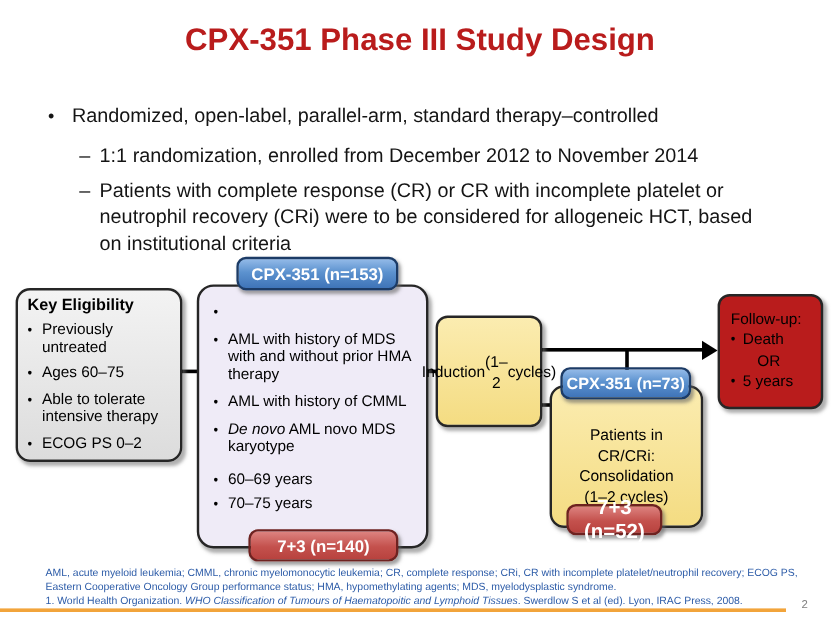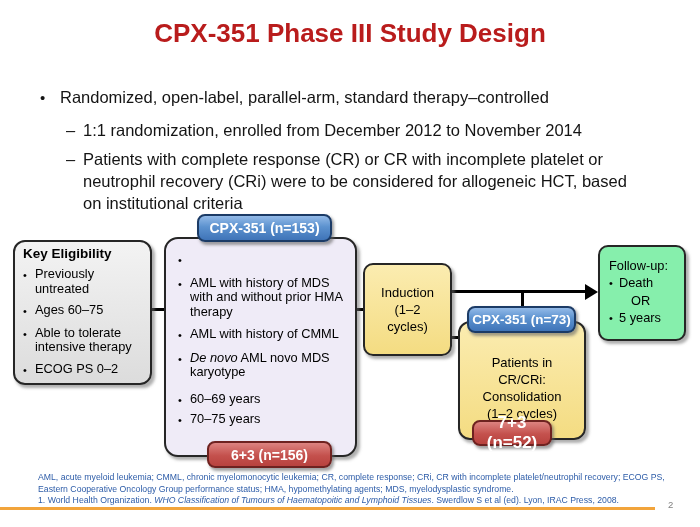--- a/index.html
+++ b/index.html
@@ -65,30 +65,30 @@
     border:2px solid #6E2220;
   }
   .badge-153 { left:197px; top:214px; width:135px; height:28px; }
   .badge-156 { left:207px; top:441px; width:125px; height:27px; }
   .badge-73  { left:467px; top:306px; width:109px; height:27px; font-size:13.5px; }
   .badge-52  { left:472px; top:420px; width:80px; height:26px; font-size:17px; }
 
   .box-yellow { background:linear-gradient(180deg,#FBECB0 0%,#F4DC82 100%); }
   .box-induction {
     left:363px; top:263px; width:89px; height:93px; border-radius:10px;
-    display:flex; flex-direction:column; align-items:center; justify-content:center;
+    display:flex; flex-direction:row; align-items:center; justify-content:center;
     font-size:13px; line-height:17px; text-align:center;
   }
   .box-consol {
     left:458px; top:321px; width:128px; height:119px; border-radius:12px;
     text-align:center; font-size:13px; line-height:17px; padding-top:31px;
   }
   .box-follow {
     left:598px; top:245px; width:88px; height:96px; border-radius:10px;
-    background:#86efac; padding:10px 4px 4px 9px; font-size:12.8px; line-height:17px;
+    background:#b91c1c; padding:10px 4px 4px 9px; font-size:12.8px; line-height:17px;
   }
   .box-follow .fli { display:flex; }
   .box-follow .fli .mark { flex:0 0 10px; font-size:11px; padding-top:1px; }
   .or-line { margin-left:22px; }
 
   
   .footnotes {
     position:absolute; left:38px; top:472px; width:632px;
     font-size:8.7px; line-height:11.6px; color:#2D5CA8;
   }
@@ -164,21 +164,21 @@
         <span>60–69 years</span>
       </div>
       <div class="li">
         <span class="mark">•</span>
         <span>70–75 years</span>
       </div>
     </div>
   </div>
 
   <div class="badge badge-blue badge-153">CPX-351 (n=153)</div>
-  <div class="badge badge-red badge-156">6+3 (n=156)</div>
+  <div class="badge badge-red badge-156">7+3 (n=140)</div>
 
   <div class="box box-yellow box-induction">
     <div>Induction</div>
     <div>(1–2</div>
     <div>cycles)</div>
   </div>
 
   <div class="box box-yellow box-consol">
     <div>Patients in</div>
     <div>CR/CRi:</div>

